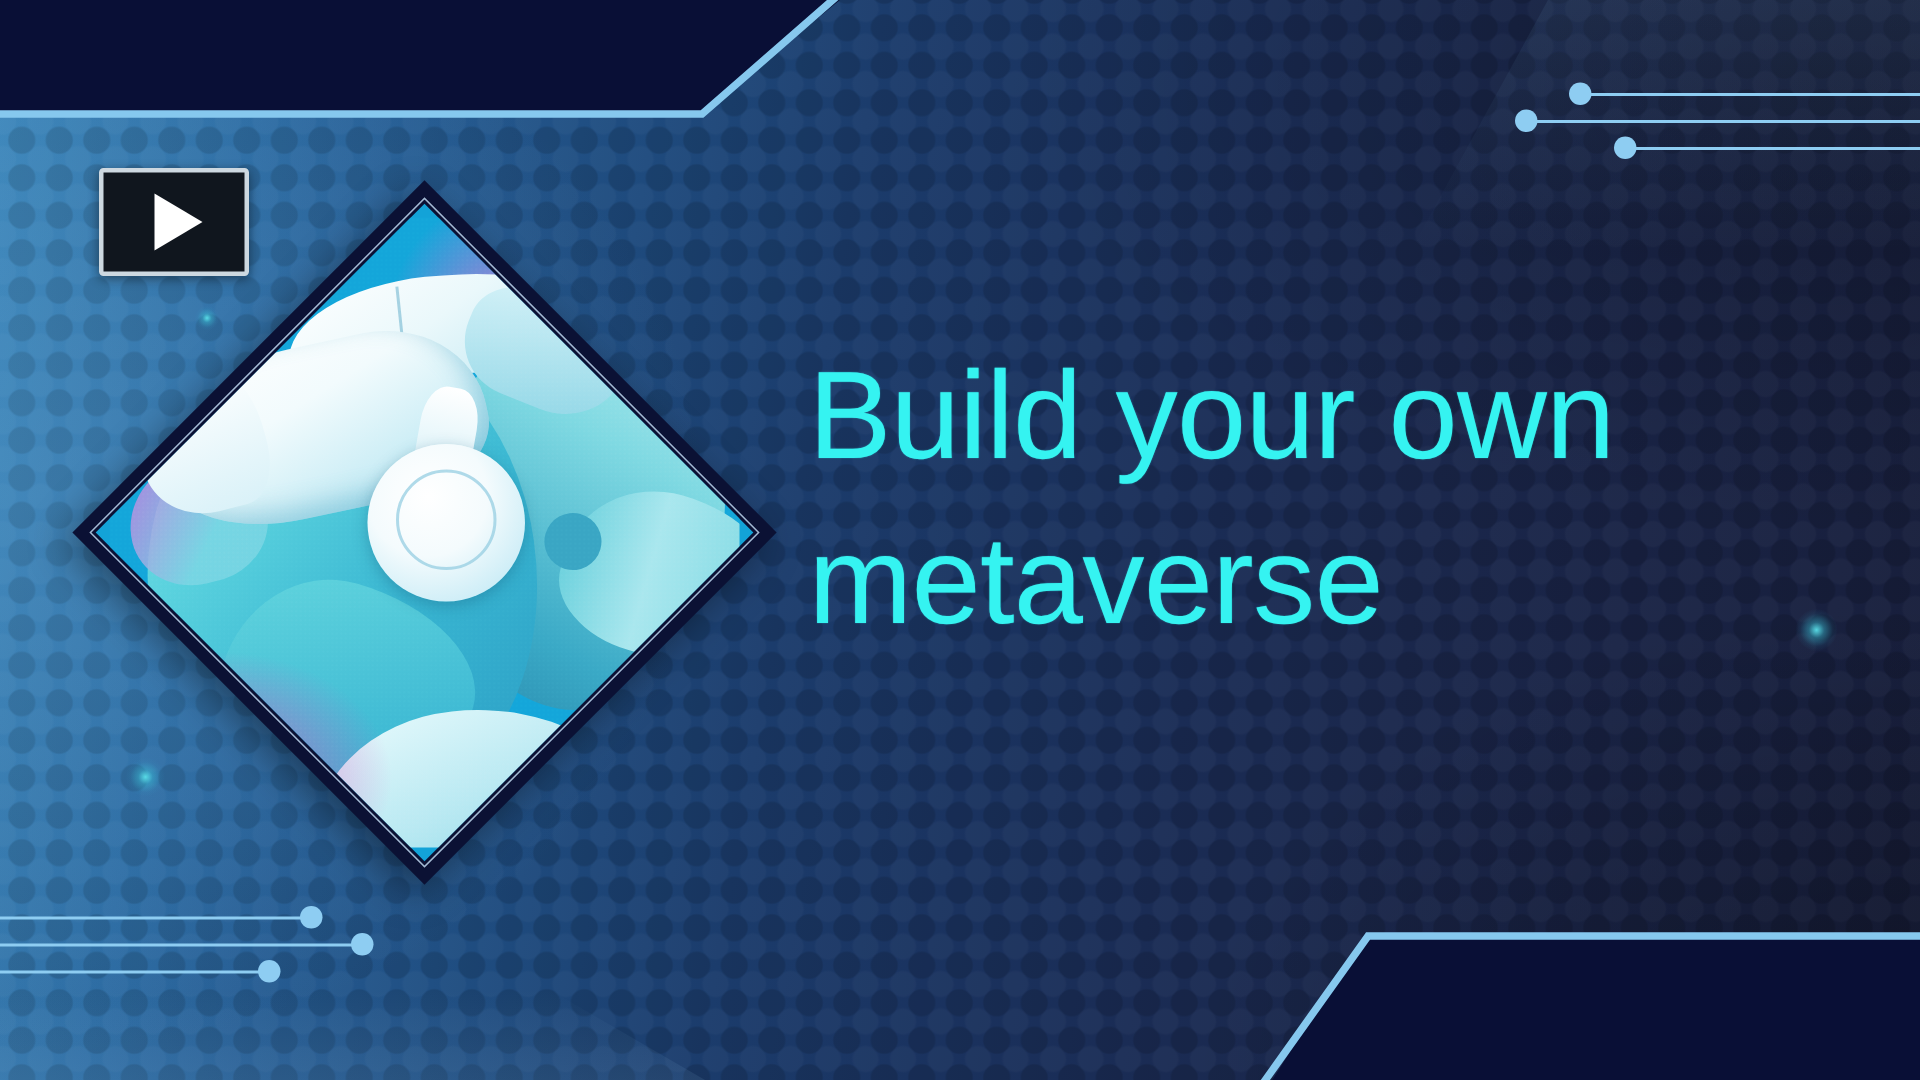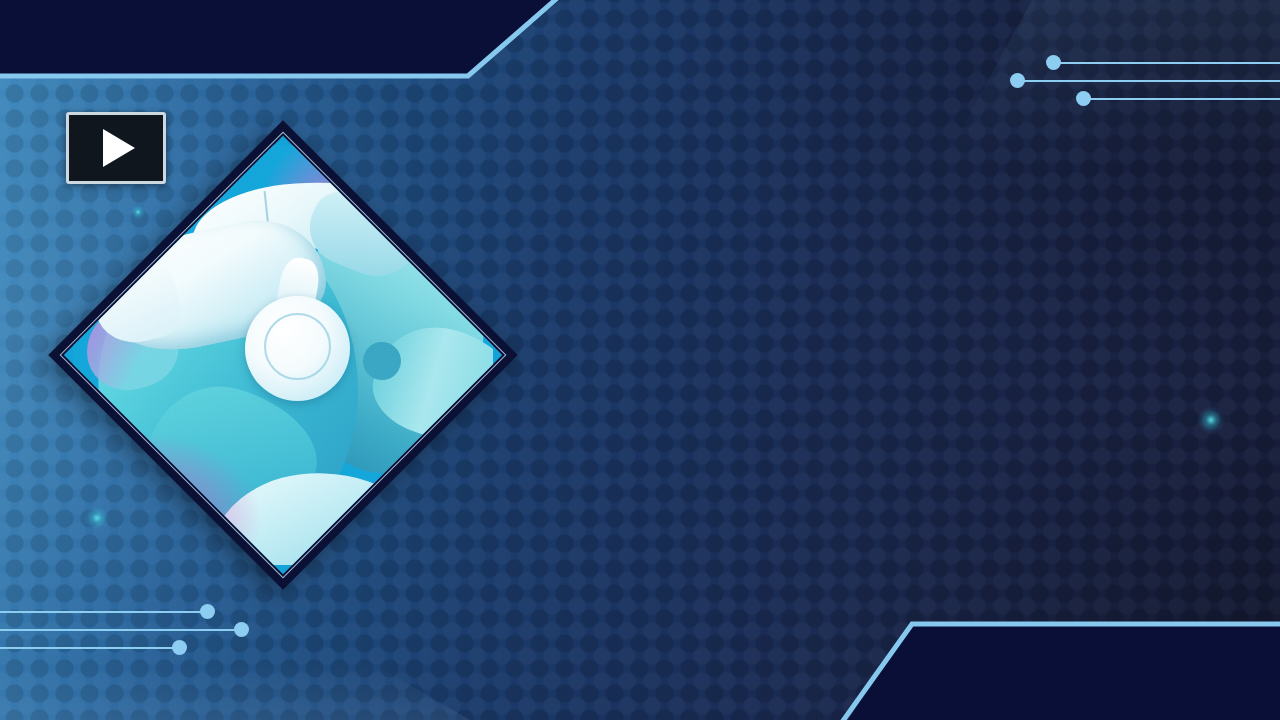--- a/index.html
+++ b/index.html
@@ -360,14 +360,15 @@
           <div class="ph-grain"></div>
         </div>
       </div>
     </div>
   </div>
 
   <div class="play-btn">
     <div class="play-tri"></div>
   </div>
 
+  <div class="title">Build your own metaverse</div>
 
 </div>
 
 </body></html>

